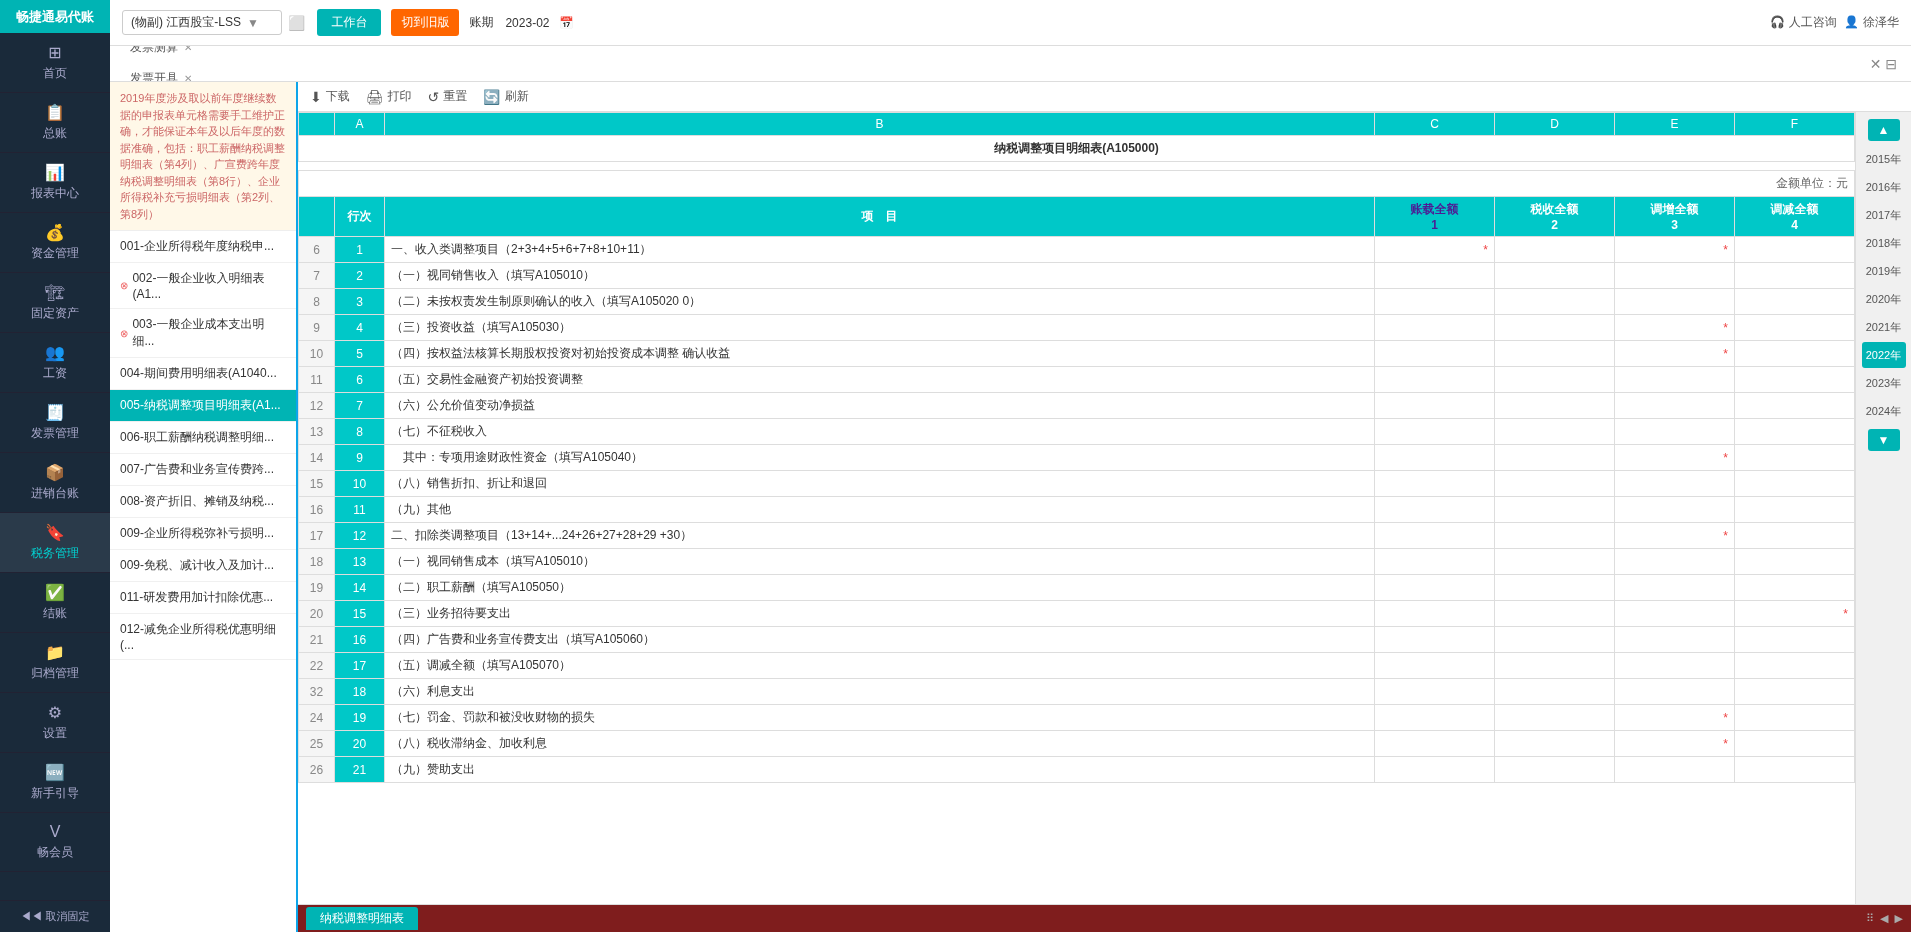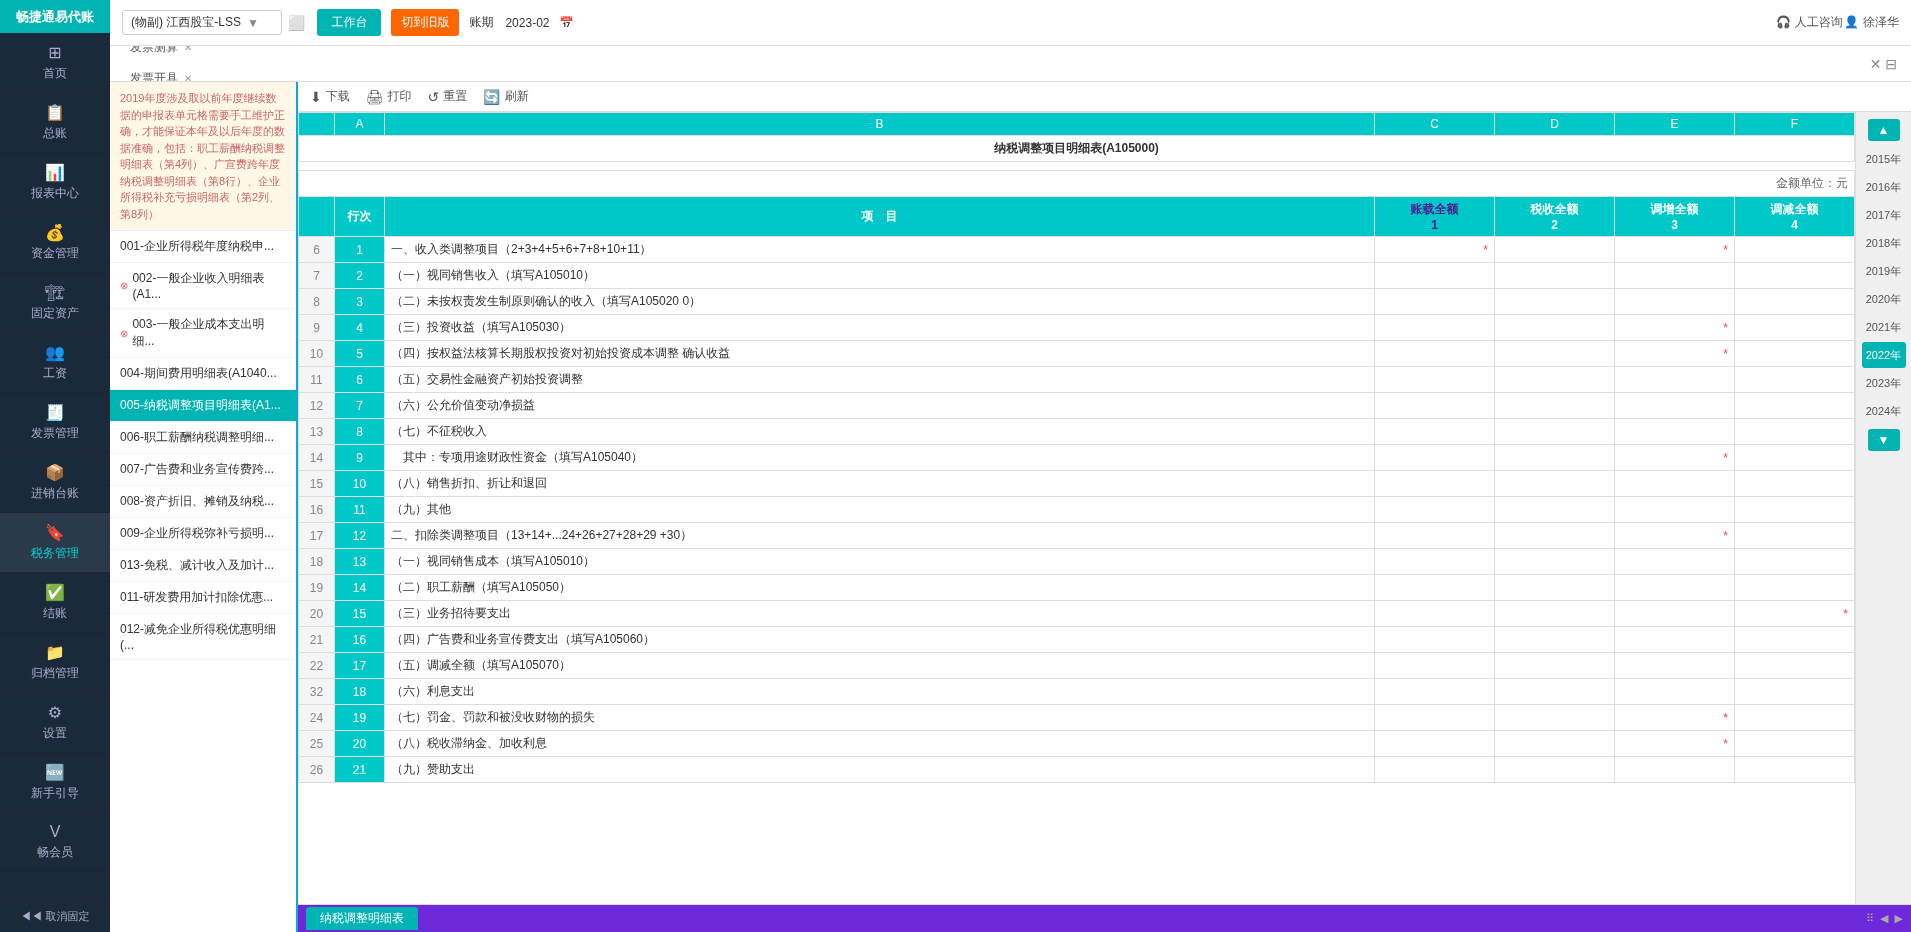--- a/index.html
+++ b/index.html
@@ -111,21 +111,21 @@
     #topbar .period-label {
       font-size: 12px;
       color: #333;
       margin: 0 6px;
     }
     #topbar .period-icon { color: #00b4b4; margin-left: 4px; cursor: pointer; }
     #topbar .right-area {
       margin-left: auto;
       display: flex;
       align-items: center;
-      gap: 2px;
+      gap: 8px;
       color: #555;
       font-size: 12px;
     }
 
     
     #tabbar {
       background: white;
       height: 36px;
       display: flex;
       align-items: center;
@@ -341,21 +341,21 @@
       text-align: right;
       color: #666;
       font-size: 12px;
       padding: 4px 12px;
       border: none;
     }
     .asterisk { color: #e44; }
 
     
     #sheet-tabs {
-      background: #6d28d9;
+      background: #7f1d1d;
       height: 28px;
       display: flex;
       align-items: center;
       border-top: 1px solid #ddd;
       padding: 0 8px;
       flex-shrink: 0;
     }
     #sheet-tabs .sheet-tab {
       background: #00b4b4;
       color: white;
@@ -513,21 +513,21 @@
           <div class="menu-item">
             <span>007-广告费和业务宣传费跨...</span>
           </div>
           <div class="menu-item">
             <span>008-资产折旧、摊销及纳税...</span>
           </div>
           <div class="menu-item">
             <span>009-企业所得税弥补亏损明...</span>
           </div>
           <div class="menu-item">
-            <span>013-免税、减计收入及加计...</span>
+            <span>009-免税、减计收入及加计...</span>
           </div>
           <div class="menu-item">
             <span>011-研发费用加计扣除优惠...</span>
           </div>
           <div class="menu-item">
             <span>012-减免企业所得税优惠明细(...</span>
           </div>
         </div>
       <div class="collapse-btn">◀</div>
     </div>

